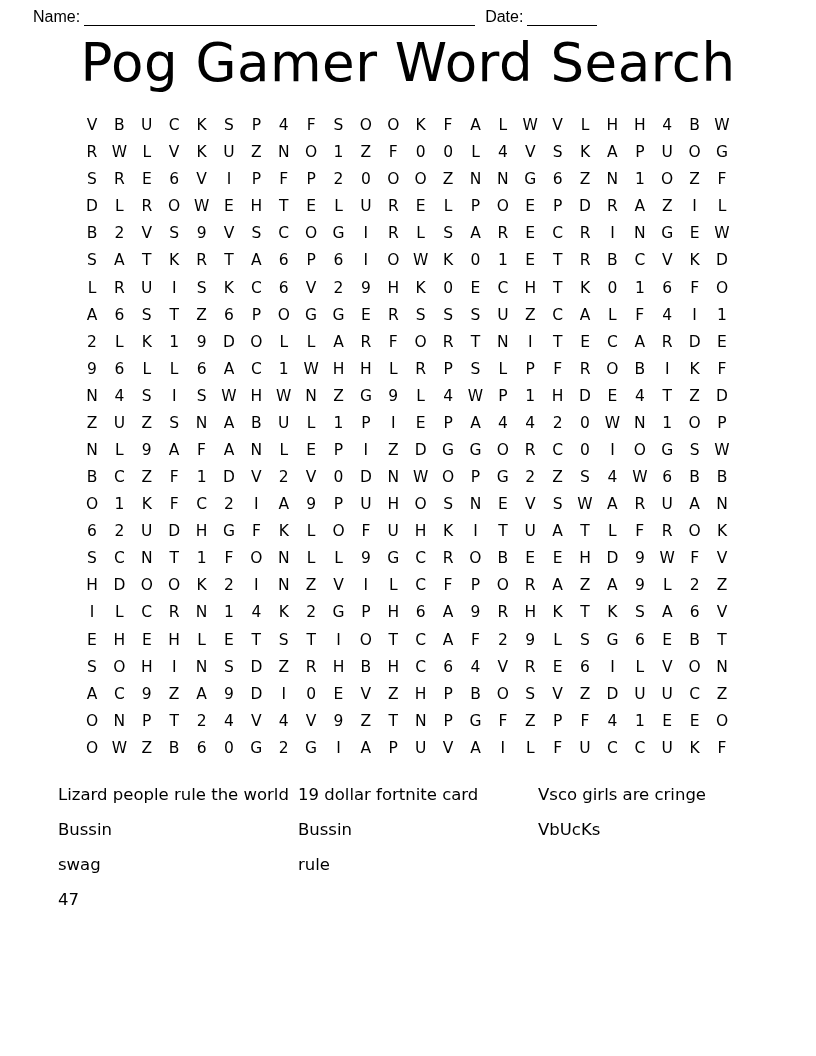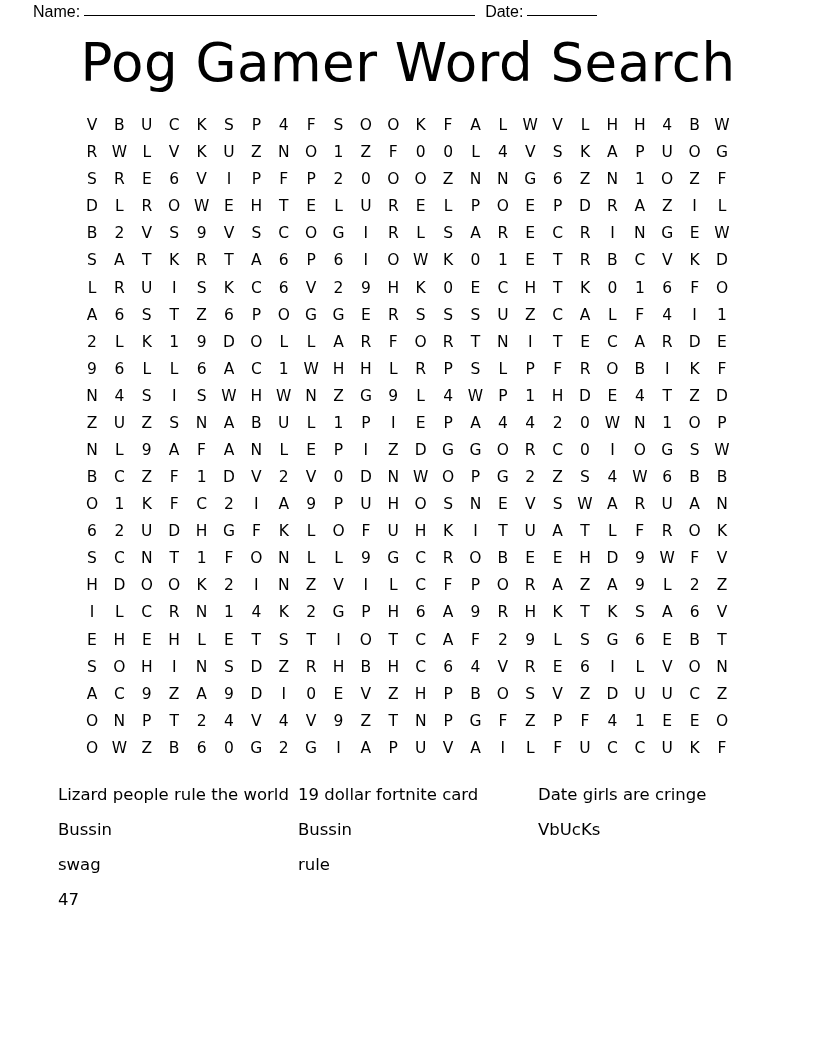--- a/index.html
+++ b/index.html
@@ -17,20 +17,21 @@
   }
 
   
   #header-row {
     position: absolute;
     left: 0;
     top: 0;
     width: 816px;
     height: 26px;
     display: flex;
+    align-items: flex-end;
     padding-top: 2px;
     box-sizing: border-box;
   }
   .hdr-label {
     font-family: "Liberation Sans", sans-serif;
     font-size: 16px;
     line-height: 19px;
     white-space: pre;
   }
   .hdr-rule {
@@ -736,21 +737,21 @@
       <span class="grid-cell">U</span>
       <span class="grid-cell">K</span>
       <span class="grid-cell">F</span>
     </div>
   </div>
 
 <div id="word-list">
     <div class="word-row">
       <span class="word-item">Lizard people rule the world</span>
       <span class="word-item">19 dollar fortnite card</span>
-      <span class="word-item">Date girls are cringe</span>
+      <span class="word-item">Vsco girls are cringe</span>
     </div>
     <div class="word-row">
       <span class="word-item">Bussin</span>
       <span class="word-item">Bussin</span>
       <span class="word-item">VbUcKs</span>
     </div>
     <div class="word-row">
       <span class="word-item">swag</span>
       <span class="word-item">rule</span>
     </div>

